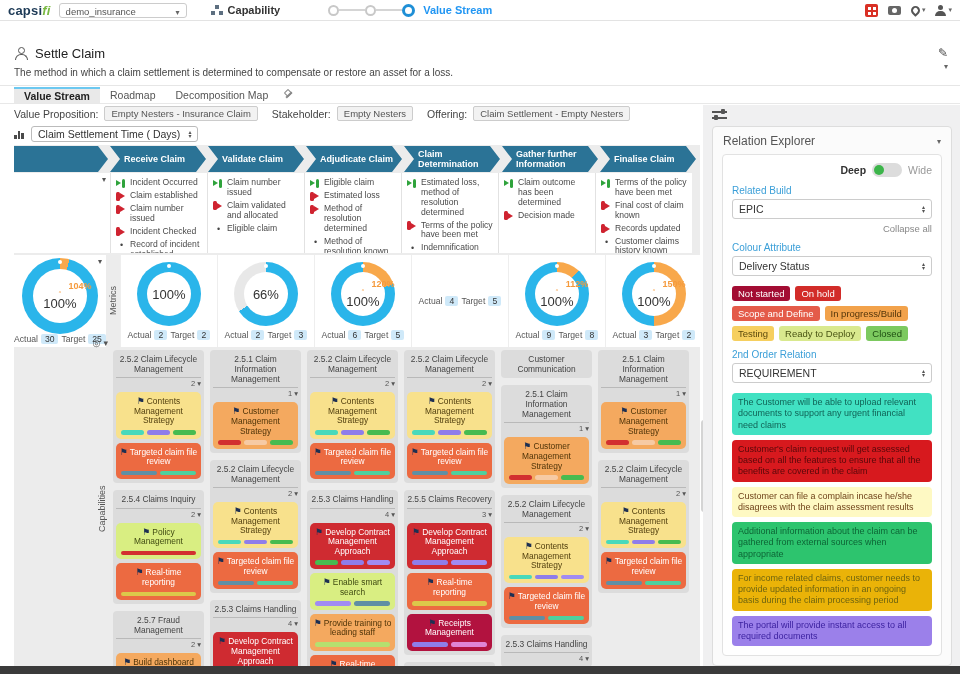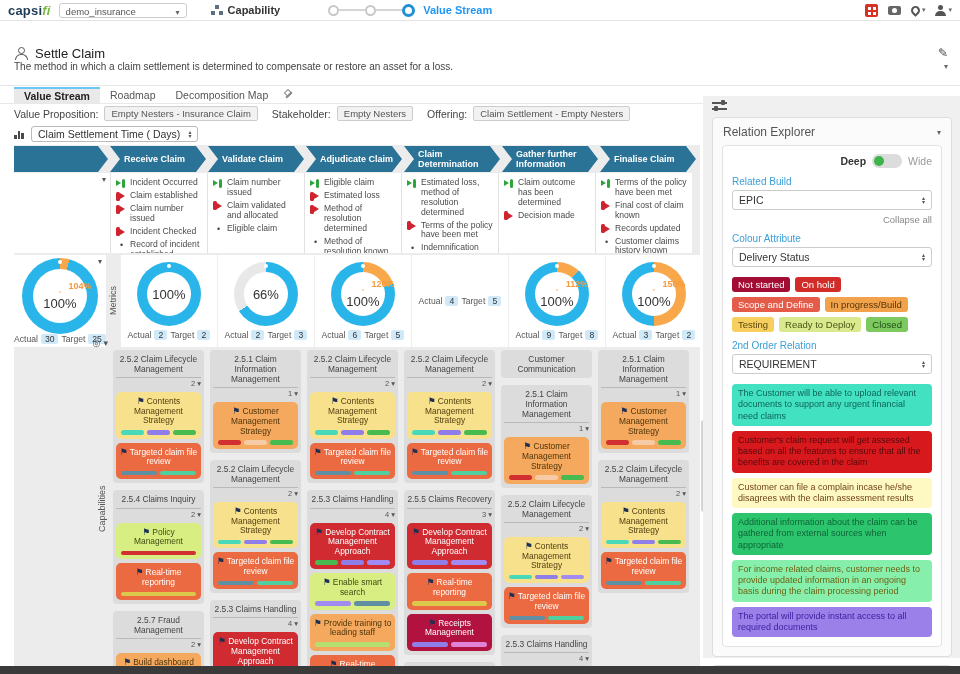--- a/index.html
+++ b/index.html
@@ -45,21 +45,21 @@
   .pin-glyph::after { content:""; position:absolute; left:1px; top:0; width:4px; height:4px; border:1px solid #888; border-radius:1px; transform:rotate(45deg); }
 
   
   .pagehead { position:absolute; top:38px; left:0; right:0; height:48px; background:#fff;
     border-bottom:1px solid #e6e6e6; padding:8px 14px 0; }
   .ph-row { display:flex; align-items:center; gap:8px; }
   .actor-icon { width:13px; height:13px; position:relative; }
   .actor-icon::before { content:""; position:absolute; left:4px; top:0; width:5px; height:5px; border:1.5px solid #555; border-radius:50%; }
   .actor-icon::after { content:""; position:absolute; left:1px; top:7px; width:11px; height:5px; border:1.5px solid #555; border-bottom:none; border-radius:6px 6px 0 0; }
   .ph-title { font-size:13px; color:#222; }
-  .ph-desc { font-size:10px; color:#444; }
+  .ph-desc { font-size:10px; color:#444; margin-top:6px; }
   .ph-actions { position:absolute; right:12px; top:8px; display:flex; flex-direction:column; align-items:flex-end; gap:2px; }
   .pencil { font-size:12px; color:#444; }
 
   
   .viewtabs { position:absolute; top:87px; left:0; right:0; height:17px; display:flex; align-items:stretch;
     padding-left:14px; font-size:10.5px; color:#555; border-bottom:1px solid #e8e8e8; background:#fff; }
   .vtab { display:flex; align-items:center; padding:0 10px; }
   .vtab.active { background:#e9e9e9; border-top:2px solid #6cc8f0; color:#222; font-weight:bold; }
 
   
@@ -114,21 +114,21 @@
   .grp-title { font-size:8.4px; color:#444; text-align:center; line-height:1.2; }
   .grp-count { border-top:1px solid #b9b9b9; margin-top:3px; padding-top:1px; text-align:right; font-size:7.5px; color:#555; }
   .ccard { border-radius:5px; padding:4px 3px 4px; margin-top:4px; text-align:center; font-size:8.4px; line-height:1.15; }
   .ccard .flag { font-size:9px; color:#1d2f52; margin-right:2px; }
   .cbars { display:flex; gap:3px; margin-top:4px; padding:0 2px; }
   .cbar { height:4.5px; border-radius:2.5px; flex:1; }
 
   .scroll-thumb { position:absolute; left:701px; top:420px; width:6px; height:92px; background:#d4d4d4; border-radius:3px; }
 
   
-  .rightpanel { position:absolute; left:703px; top:96px; width:257px; height:562px; background:#f0f0f1; padding:4px 8px 0 9px; }
+  .rightpanel { position:absolute; left:703px; top:105px; width:257px; height:562px; background:#f0f0f1; padding:4px 8px 0 9px; }
   .sliders-icon { width:15px; height:11px; position:relative; margin-bottom:6px; }
   .sliders-icon::before { content:""; position:absolute; left:0; top:2px; width:15px; height:2px; background:#555;
     box-shadow:0 6px 0 #555; }
   .sliders-icon::after { content:""; position:absolute; left:9px; top:0; width:4px; height:5px; background:#555; border-radius:1px;
     box-shadow:-7px 6px 0 #555; }
   .panel { background:#fbfbfb; border:1px solid #ddd; border-radius:4px; padding:7px 9px 9px; }
   .panel-head { display:flex; justify-content:space-between; align-items:center; font-size:12px; color:#555; padding:0 1px 6px; }
   .panel-inner { background:#fff; border:1px solid #e2e2e2; border-radius:4px; padding:8px 9px 9px; }
   .toggle-row { display:flex; justify-content:flex-end; align-items:center; gap:6px; font-size:10.5px; }
   .tg-left { color:#333; font-weight:bold; } .tg-right { color:#999; }
@@ -810,21 +810,21 @@
           <span class="spin">
               <span>▴</span>
               <span>▾</span>
             </span>
         </div>
         <div class="req-list" id="reqList">
             <div class="req" style="background: rgb(65, 225, 194); color: rgb(17, 100, 87);">The Customer will be able to upload relevant documents to support any urgent financial need claims</div>
             <div class="req" style="background: rgb(215, 25, 30); color: rgb(87, 8, 10);">Customer's claim request will get assessed based on all the features to ensure that all the benefits are covered in the claim</div>
             <div class="req" style="background: #fef9c3; color: rgb(112, 67, 26);">Customer can file a complain incase he/she disagrees with the claim assessment results</div>
             <div class="req" style="background: rgb(45, 196, 110); color: rgb(13, 102, 54);">Additional information about the claim can be gathered from external sources when appropriate</div>
-            <div class="req" style="background: #86efac; color: rgb(110, 100, 16);">For income related claims, customer needs to provide updated information in an ongoing basis during the claim processing period</div>
+            <div class="req" style="background: #eab308; color: rgb(110, 100, 16);">For income related claims, customer needs to provide updated information in an ongoing basis during the claim processing period</div>
             <div class="req" style="background: rgb(155, 128, 234); color: rgb(61, 34, 160);">The portal will provide instant access to all required documents</div>
           </div>
       </div>
     </div>
     <div class="lane-toggles">
       
       
     </div>
   </aside>
 

